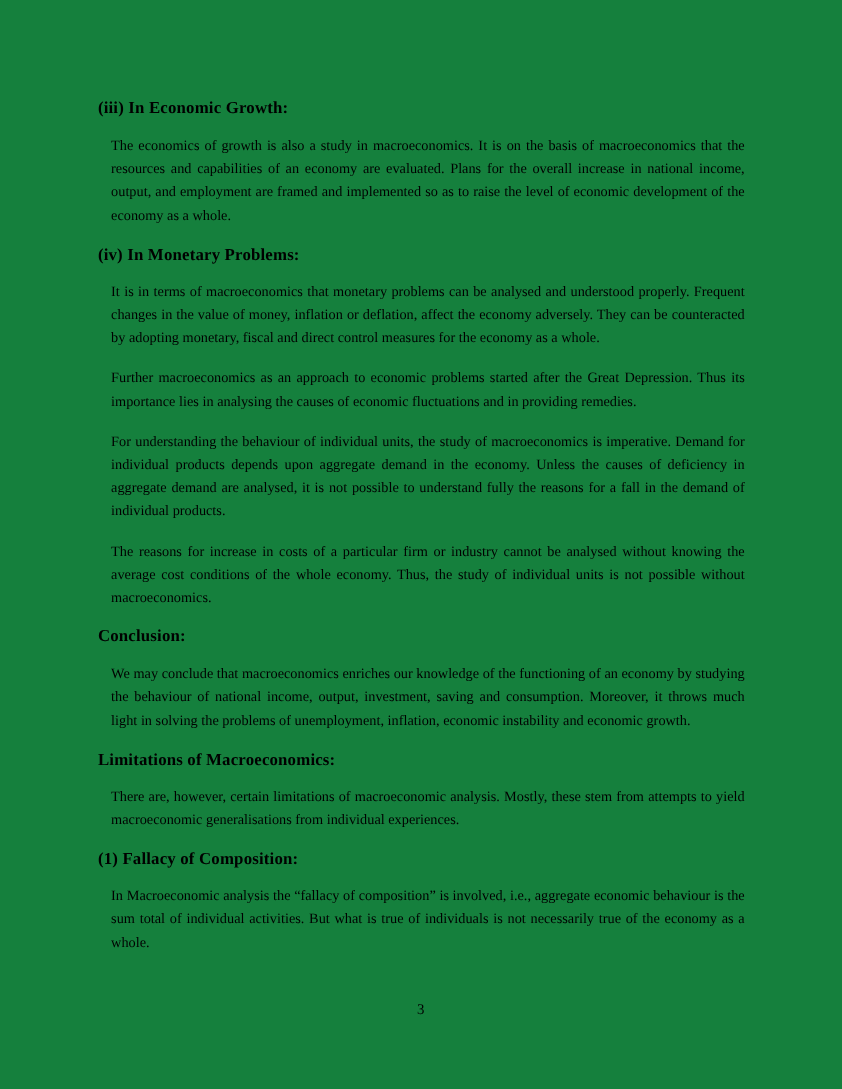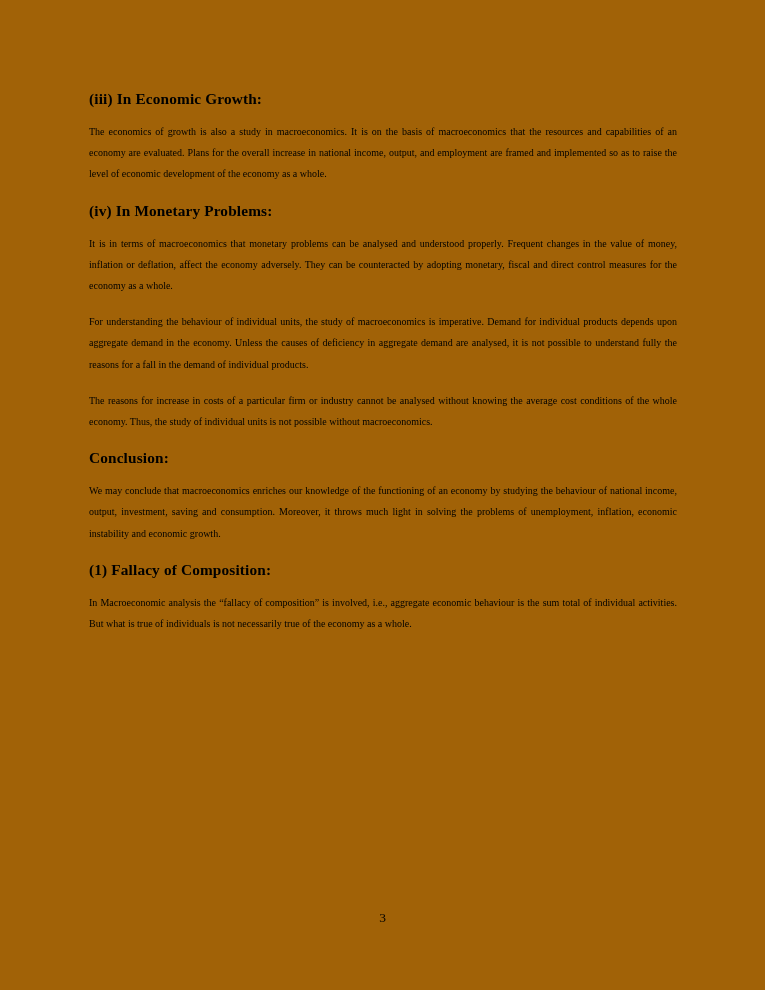--- a/index.html
+++ b/index.html
@@ -14,41 +14,41 @@
     font-family: "Liberation Serif", "DejaVu Serif", serif;
     color: #000000;
     overflow: hidden;
   }
   .page {
     position: absolute;
     left: 0;
     top: 0;
     width: 765px;
     height: 990px;
-    background: #a16207;
+    background: #15803d;
   }
   .content {
     position: absolute;
     left: 89px;
     top: 88px;
     width: 588px;
   }
   h2.heading {
     font-size: 15.3px;
     font-weight: bold;
     line-height: 21px;
     margin: 0 0 12px 0;
     padding: 0;
     letter-spacing: 0.01em;
     text-align: left;
   }
   p.para {
-    font-size: 10px;
+    font-size: 13px;
     line-height: 21.2px;
-    margin: 0 0 15px 0;
+    margin: 0 0 15px 12px;
     padding: 0;
     text-align: justify;
     text-justify: inter-word;
   }
   .heading + p.para {
     margin-top: 0;
   }
   .page-number {
     position: absolute;
     left: 0;
@@ -63,21 +63,24 @@
 </style>
 </head>
 <body>
 
 <div class="page">
   <div class="content" id="body-content">
       <h2 class="heading">(iii) In Economic Growth:</h2>
       <p class="para">The economics of growth is also a study in macroeconomics. It is on the basis of macroeconomics that the resources and capabilities of an economy are evaluated. Plans for the overall increase in national income, output, and employment are framed and implemented so as to raise the level of economic development of the economy as a whole.</p>
       <h2 class="heading">(iv) In Monetary Problems:</h2>
       <p class="para">It is in terms of macroeconomics that monetary problems can be analysed and understood properly. Frequent changes in the value of money, inflation or deflation, affect the economy adversely. They can be counteracted by adopting monetary, fiscal and direct control measures for the economy as a whole.</p>
+      <p class="para">Further macroeconomics as an approach to economic problems started after the Great Depression. Thus its importance lies in analysing the causes of economic fluctuations and in providing remedies.</p>
       <p class="para">For understanding the behaviour of individual units, the study of macroeconomics is imperative. Demand for individual products depends upon aggregate demand in the economy. Unless the causes of deficiency in aggregate demand are analysed, it is not possible to understand fully the reasons for a fall in the demand of individual products.</p>
       <p class="para">The reasons for increase in costs of a particular firm or industry cannot be analysed without knowing the average cost conditions of the whole economy. Thus, the study of individual units is not possible without macroeconomics.</p>
       <h2 class="heading">Conclusion:</h2>
       <p class="para">We may conclude that macroeconomics enriches our knowledge of the functioning of an economy by studying the behaviour of national income, output, investment, saving and consumption. Moreover, it throws much light in solving the problems of unemployment, inflation, economic instability and economic growth.</p>
+      <h2 class="heading">Limitations of Macroeconomics:</h2>
+      <p class="para">There are, however, certain limitations of macroeconomic analysis. Mostly, these stem from attempts to yield macroeconomic generalisations from individual experiences.</p>
       <h2 class="heading">(1) Fallacy of Composition:</h2>
       <p class="para">In Macroeconomic analysis the “fallacy of composition” is involved, i.e., aggregate economic behaviour is the sum total of individual activities. But what is true of individuals is not necessarily true of the economy as a whole.</p>
     </div>
   <div class="page-number">3</div>
 </div>
 
 </body></html>

